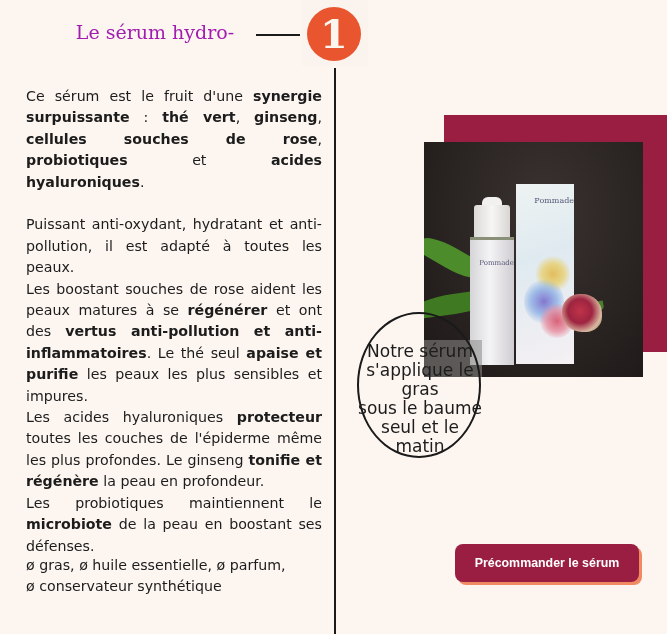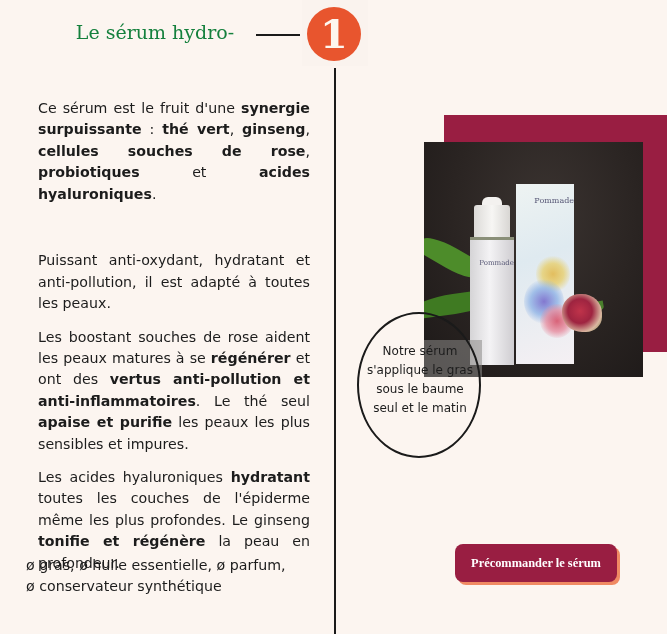--- a/index.html
+++ b/index.html
@@ -11,21 +11,21 @@
     position: relative;
   }
   .title {
     position: absolute;
     left: 62px; top: 20px;
     width: 186px;
     text-align: center;
     font-family: "DejaVu Serif", serif;
     font-size: 19px;
     line-height: 24px;
-    color: #15803d;
+    color: #a21caf;
   }
   .title-line {
     position: absolute;
     left: 256px; top: 34px;
     width: 44px; height: 1.5px;
     background: #1a1a1a;
   }
   .badge-bg {
     position: absolute;
     left: 302px; top: 0px;
@@ -53,21 +53,21 @@
   }
   .body-text {
     position: absolute;
     left: 26px; top: 86px;
     width: 296px;
     font-size: 14.2px;
     line-height: 21.4px;
     text-align: justify;
     color: #1c1c1c;
   }
-  .body-text p { margin: 12px; }
+  .body-text p { margin: 0; }
   .body-text .gap { height: 21.4px; }
   .body-text b { font-weight: bold; }
   .footnote {
     position: absolute;
     left: 26px; top: 544px;
     width: 300px;
     font-size: 14.2px;
     line-height: 21.4px;
     color: #1c1c1c;
     margin-top: 11px;
@@ -143,43 +143,43 @@
     left: 357px; top: 312px;
     width: 124px; height: 146px;
     border: 2px solid #1a1a1a;
     border-radius: 50%;
   }
   .note-text {
     position: absolute;
     left: 358px; top: 342px;
     width: 124px;
     text-align: center;
-    font-size: 12px;
+    font-size: 17px;
     line-height: 19px;
     color: #1c1c1c;
   }
   .note-highlight {
     position: absolute;
     left: 424px; top: 340px;
     width: 58px; height: 37px;
     background: rgba(140,138,136,0.55);
   }
   .cta {
     position: absolute;
     left: 455px; top: 544px;
-    width: 162px; height: 38px;
+    width: 184px; height: 38px;
     background: #991e42;
     border-radius: 8px;
     box-shadow: 3px 3px 0 #f08a63;
     color: #ffffff;
     font-weight: bold;
     font-size: 12.4px;
     display: flex; align-items: center; justify-content: center;
     border: none;
-    font-family: Liberation Serif, serif;
+    font-family: Liberation Sans, sans-serif;
     cursor: pointer;
   }
 </style>
 </head>
 <body>
 
 <div class="title">
   <div>Le sérum hydro-</div>
 </div>
 <div class="title-line"></div>
@@ -192,21 +192,24 @@
 <div class="body-text">
   <p>
     <span>Ce sérum est le fruit d'une </span><b>synergie surpuissante</b><span> : </span><b>thé vert</b><span>, </span><b>ginseng</b><span>, </span><b>cellules souches de rose</b><span>,  </span><b>probiotiques</b><span> et </span><b>acides hyaluroniques</b><span>.</span>
   </p>
   <div class="gap"></div>
   <p><span>Puissant anti-oxydant, hydratant et anti-pollution, il est adapté à toutes les peaux.</span></p>
   <p>
     <span>Les boostant souches de rose aident les peaux matures à se </span><b>régénérer</b><span> et ont des </span><b>vertus anti-pollution et anti-inflammatoires</b><span>. Le thé seul </span><b>apaise et purifie</b><span> les peaux les plus sensibles et impures.</span>
   </p>
   <p>
-    <span>Les acides hyaluroniques </span><b>hydratant</b><span> toutes les couches de l'épiderme même les plus profondes. Le ginseng </span><b>tonifie et régénère</b><span> la peau en profondeur.</span>
+    <span>Les acides hyaluroniques </span><b>protecteur</b><span> toutes les couches de l'épiderme même les plus profondes. Le ginseng </span><b>tonifie et régénère</b><span> la peau en profondeur.</span>
+  </p>
+  <p>
+    <span>Les probiotiques maintiennent le </span><b>microbiote</b><span> de la peau en boostant ses défenses.</span>
   </p>
 </div>
 
 <div class="footnote">
   <div>ø gras, ø huile essentielle, ø parfum,</div>
   <div>ø conservateur synthétique</div>
 </div>
 
 <div class="crimson-block"></div>
 <div class="photo">

